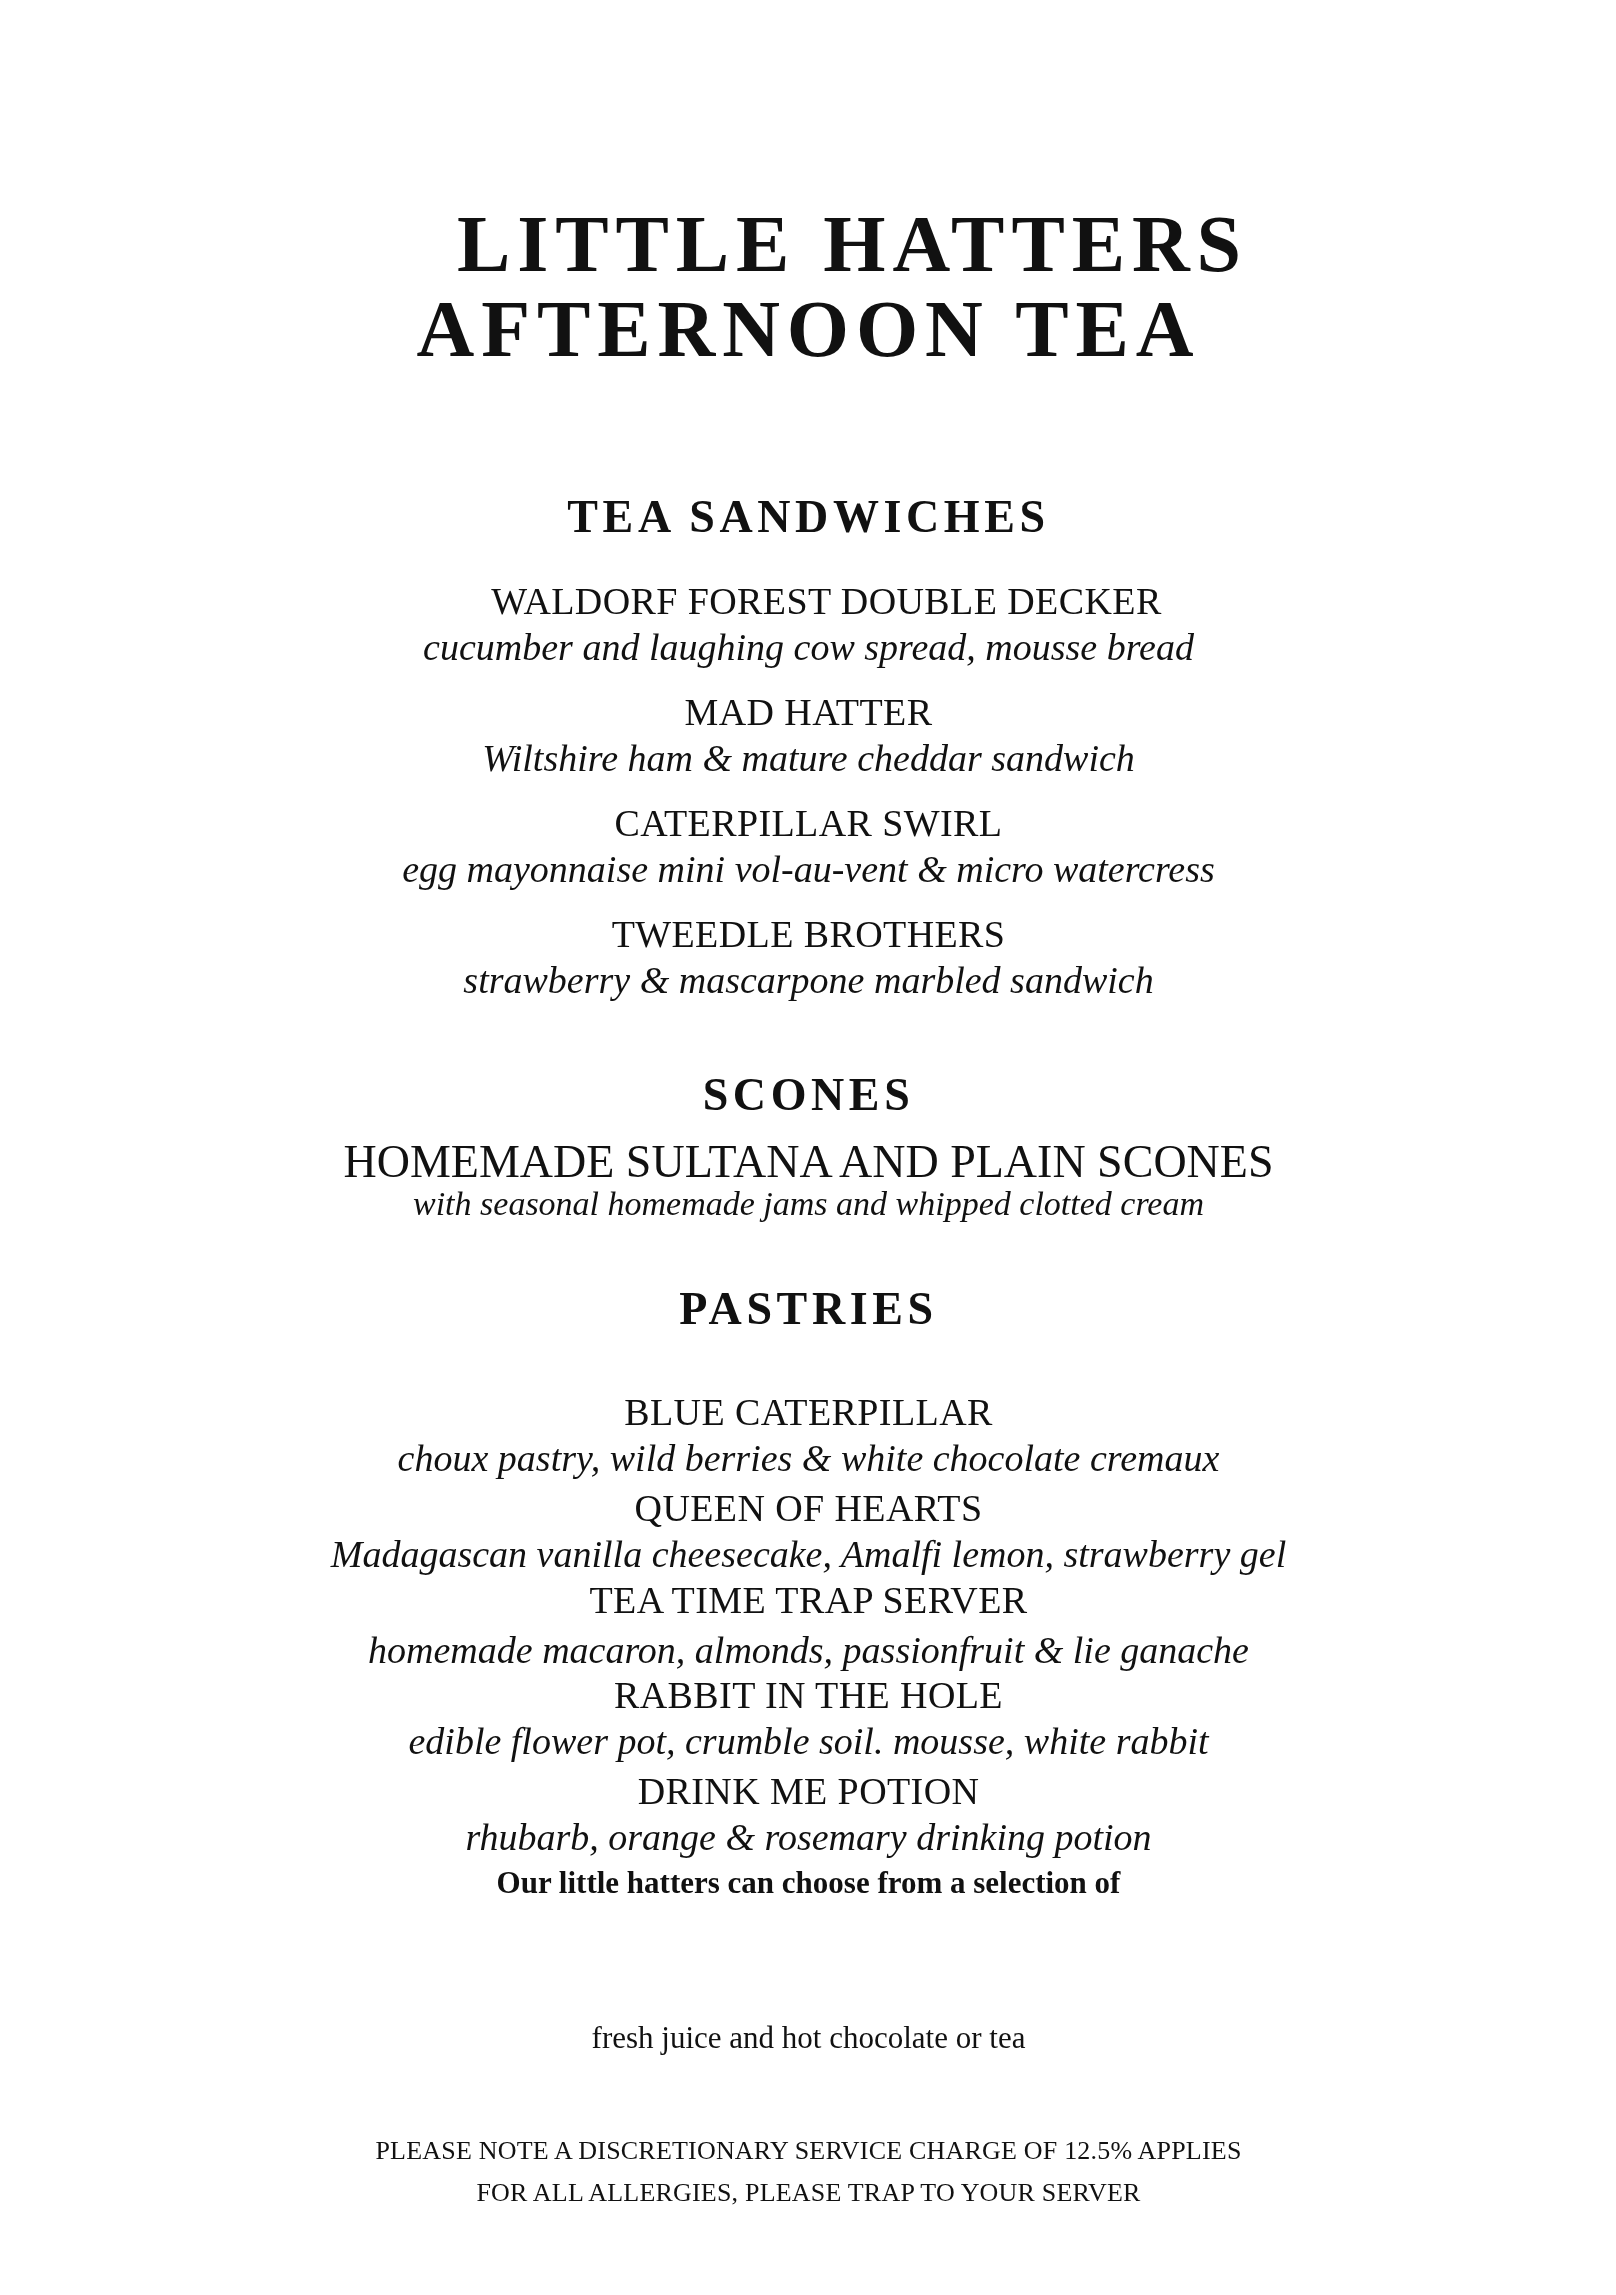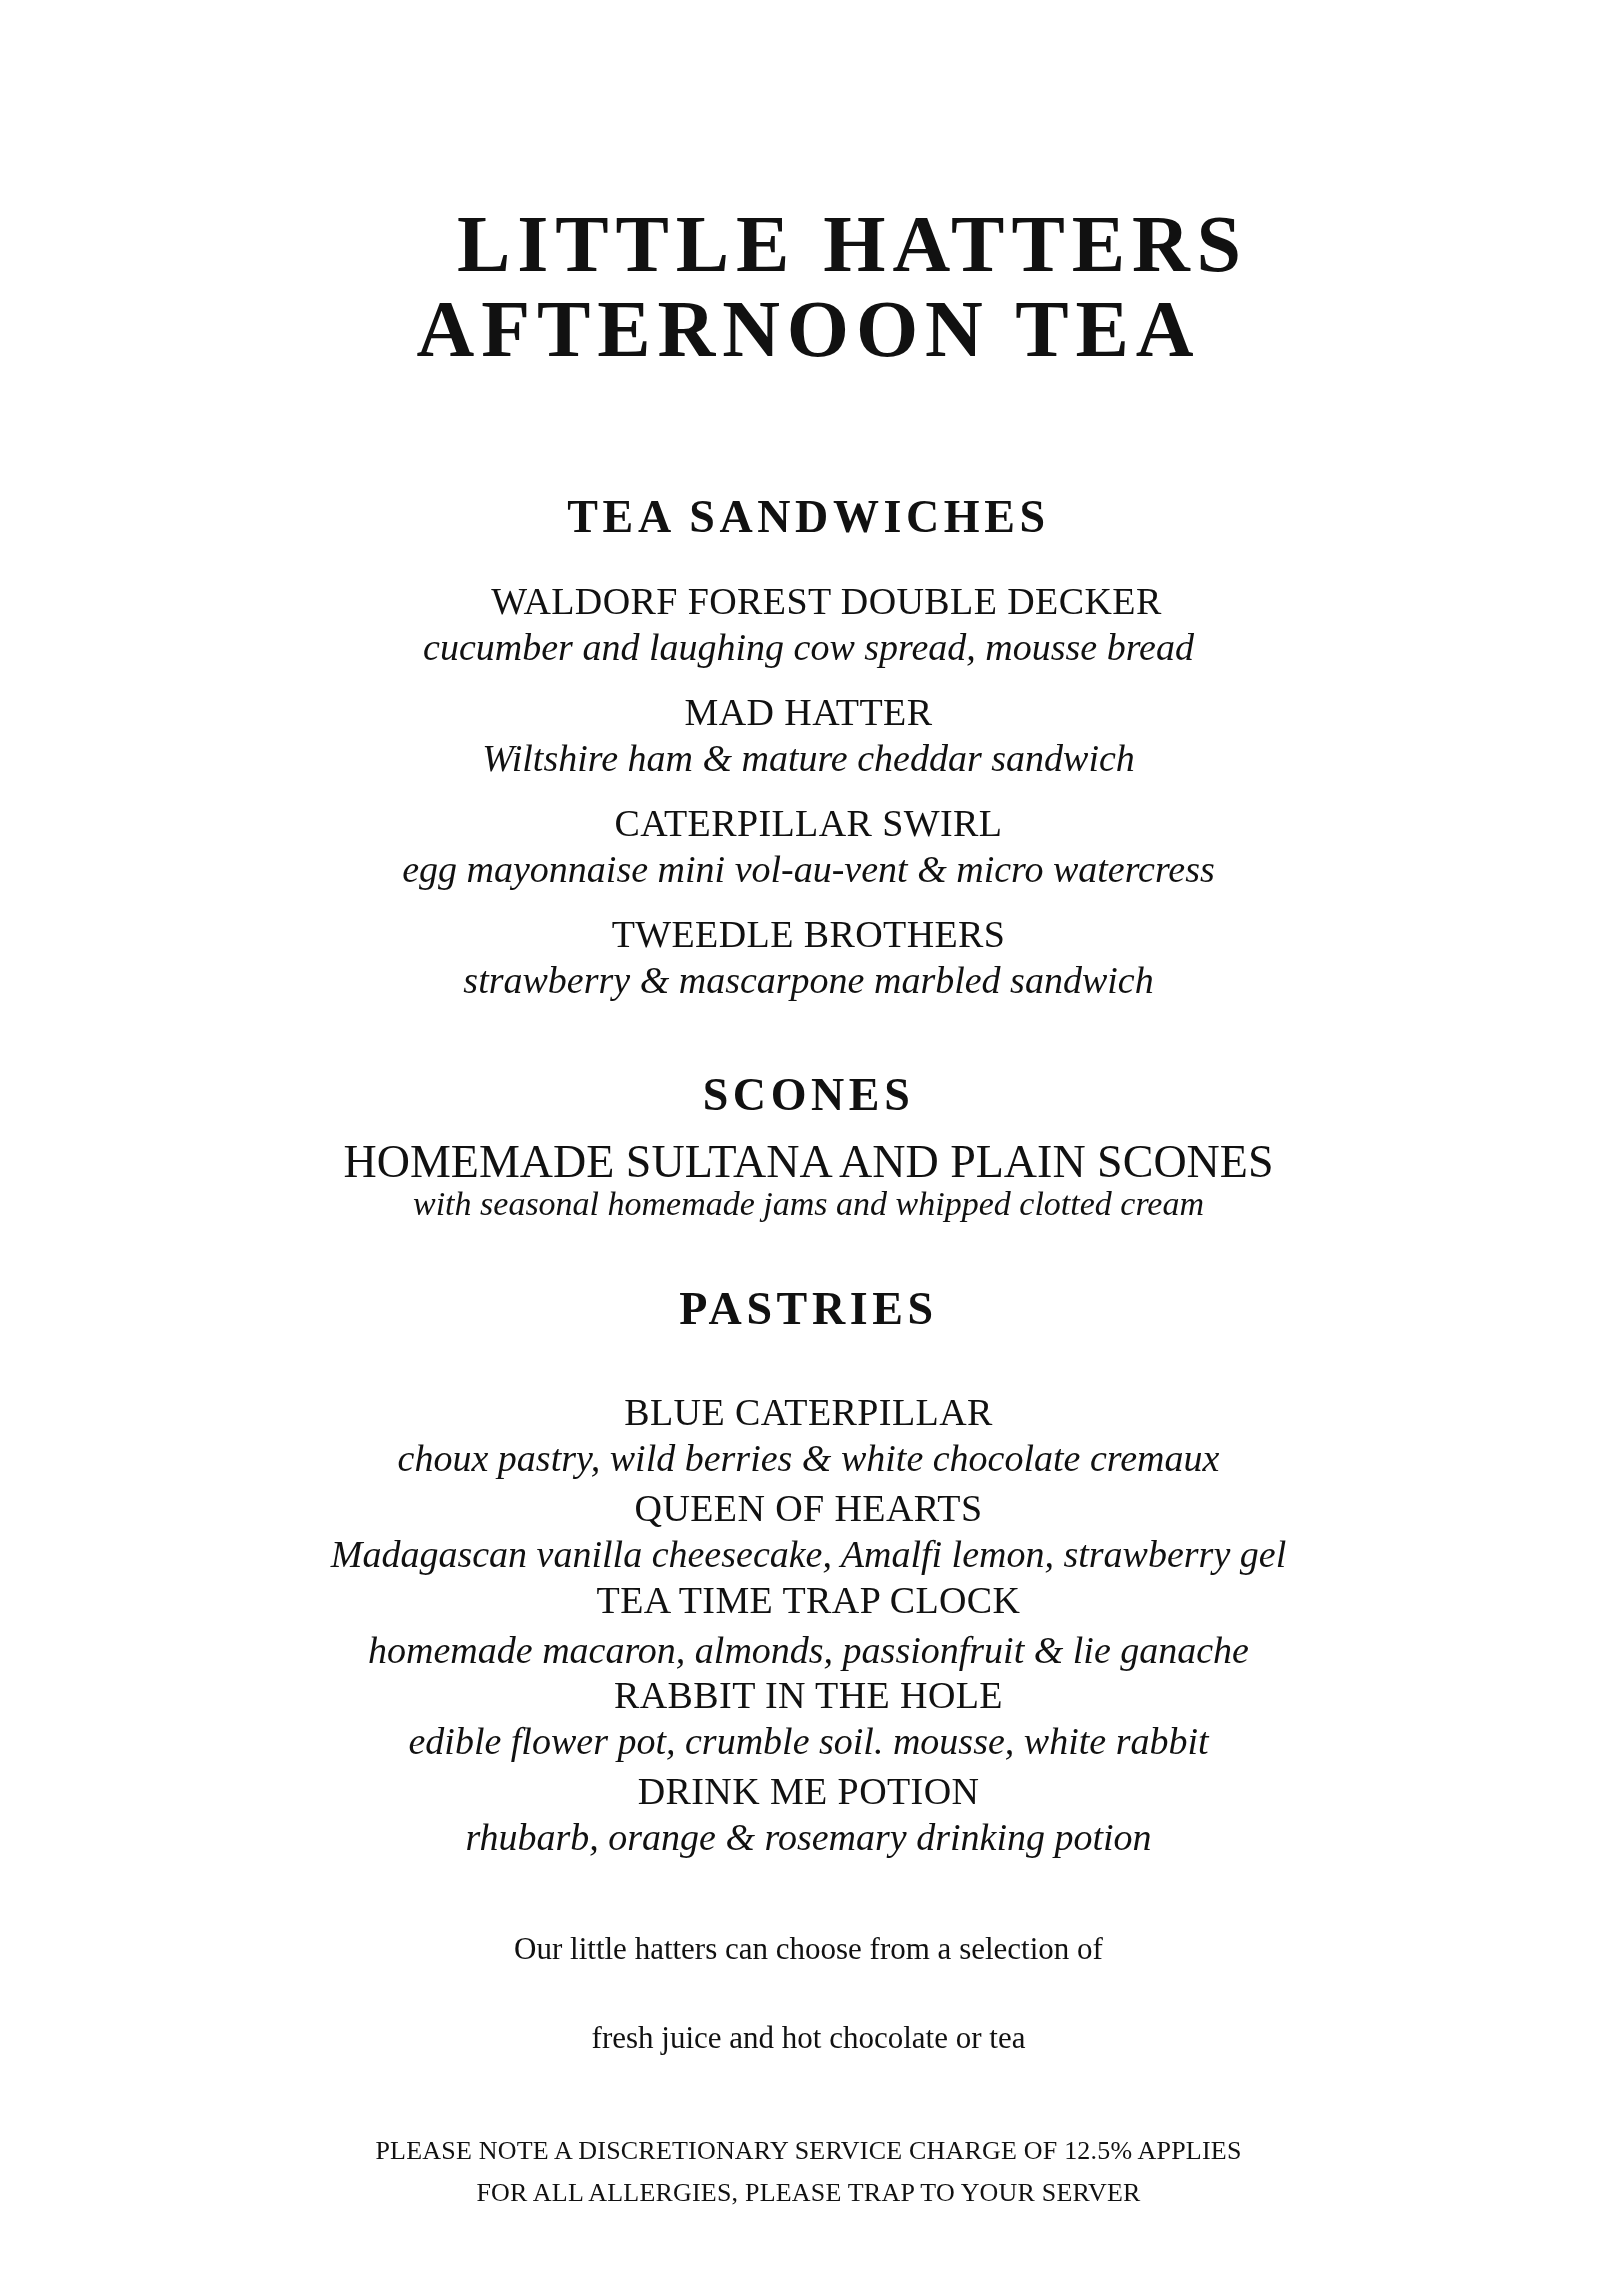--- a/index.html
+++ b/index.html
@@ -41,27 +41,27 @@
 <div class="abs scone-desc" style="top:1183px;">with seasonal homemade jams and whipped clotted cream</div>
 
 <div class="abs section" style="top:1282px;">PASTRIES</div>
 
 <div class="abs item-name" style="top:1389px;">BLUE CATERPILLAR</div>
 <div class="abs item-desc" style="top:1435px;">choux pastry, wild berries &amp; white chocolate cremaux</div>
 
 <div class="abs item-name" style="top:1485px;">QUEEN OF HEARTS</div>
 <div class="abs item-desc" style="top:1531px;">Madagascan vanilla cheesecake, Amalfi lemon, strawberry gel</div>
 
-<div class="abs item-name" style="top:1577px;">TEA TIME TRAP CLOCK</div>
+<div class="abs item-name" style="top:1577px;">TEA TIME TRAP SERVER</div>
 <div class="abs item-desc" style="top:1627px;">homemade macaron, almonds, passionfruit &amp; lie ganache</div>
 
 <div class="abs item-name" style="top:1672px;">RABBIT IN THE HOLE</div>
 <div class="abs item-desc" style="top:1718px;text-align:center;">edible flower pot, crumble soil. mousse, white rabbit</div>
 
 <div class="abs item-name" style="top:1768px;">DRINK ME POTION</div>
 <div class="abs item-desc" style="top:1814px;">rhubarb, orange &amp; rosemary drinking potion</div>
 
-<div class="abs note" style="top:1929px;">Our little hatters can choose from a selection of</div>
+<div class="abs note" style="top:1863px;font-weight:bold;">Our little hatters can choose from a selection of</div>
 <div class="abs note" style="top:2018px;">fresh juice and hot chocolate or tea</div>
 
 <div class="abs footer" style="top:2133px;">PLEASE NOTE A DISCRETIONARY SERVICE CHARGE OF 12.5% APPLIES</div>
 <div class="abs footer" style="top:2175px;">FOR ALL ALLERGIES, PLEASE TRAP TO YOUR SERVER</div>
 
 
 </body></html>

